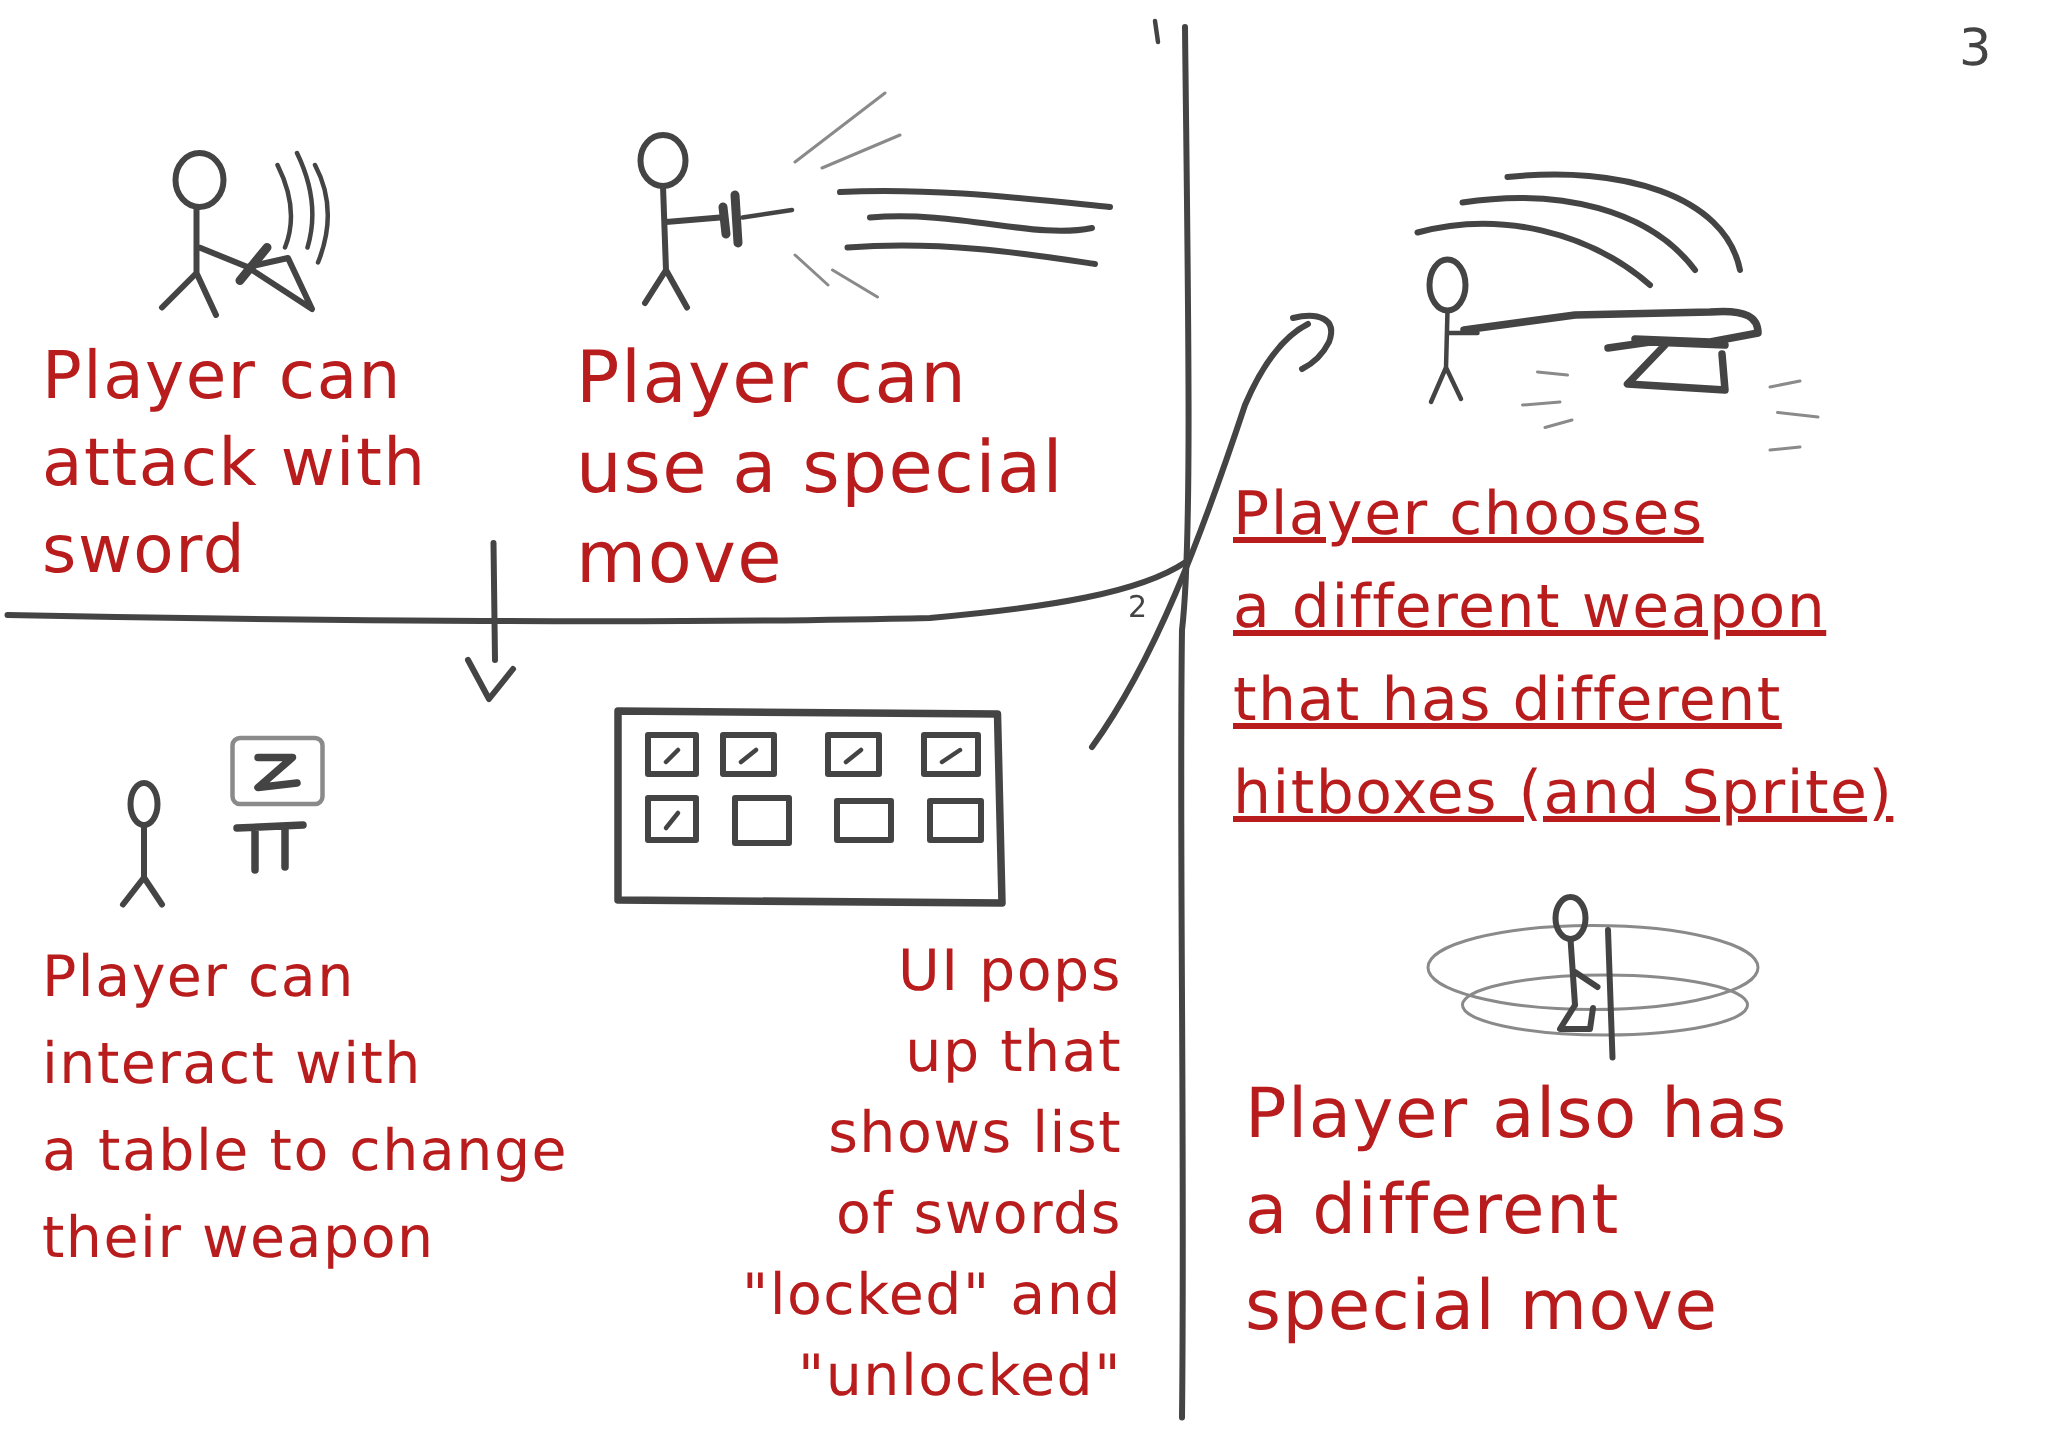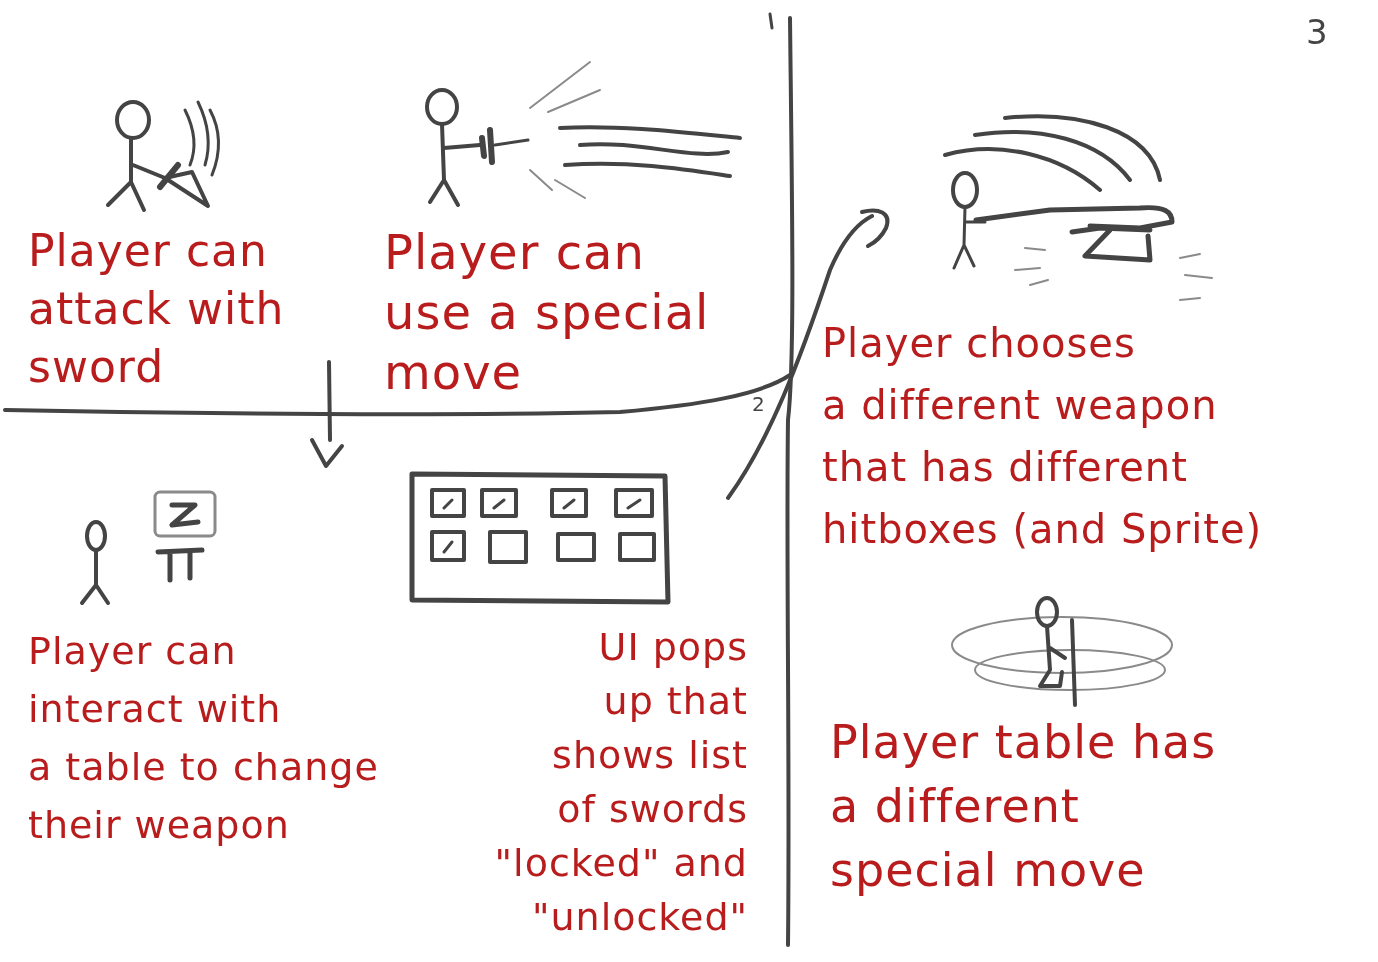--- a/index.html
+++ b/index.html
@@ -108,19 +108,19 @@
 <div class="caption" style="left:28px; top:622px; font-size:38px; line-height:58px;">Player can
 interact with
 a table to change
 their weapon</div>
 <div class="caption" style="left:388px; top:620px; font-size:38px; line-height:54px; text-align:right; width:360px;">UI pops
 up that
 shows list
 of swords
 "locked" and
 "unlocked"</div>
-<div class="caption" style="left:822px; top:312px; font-size:40px; line-height:62px;">Player chooses
+<div class="caption" style="left:822px; top:312px; font-size:40px; line-height:62px;text-decoration:underline;">Player chooses
 a different weapon
 that has different
 hitboxes (and Sprite)</div>
-<div class="caption" style="left:830px; top:710px; font-size:46px; line-height:64px;">Player table has
+<div class="caption" style="left:830px; top:710px; font-size:46px; line-height:64px;">Player also has
 a different
 special move</div>
 
 </body></html>

